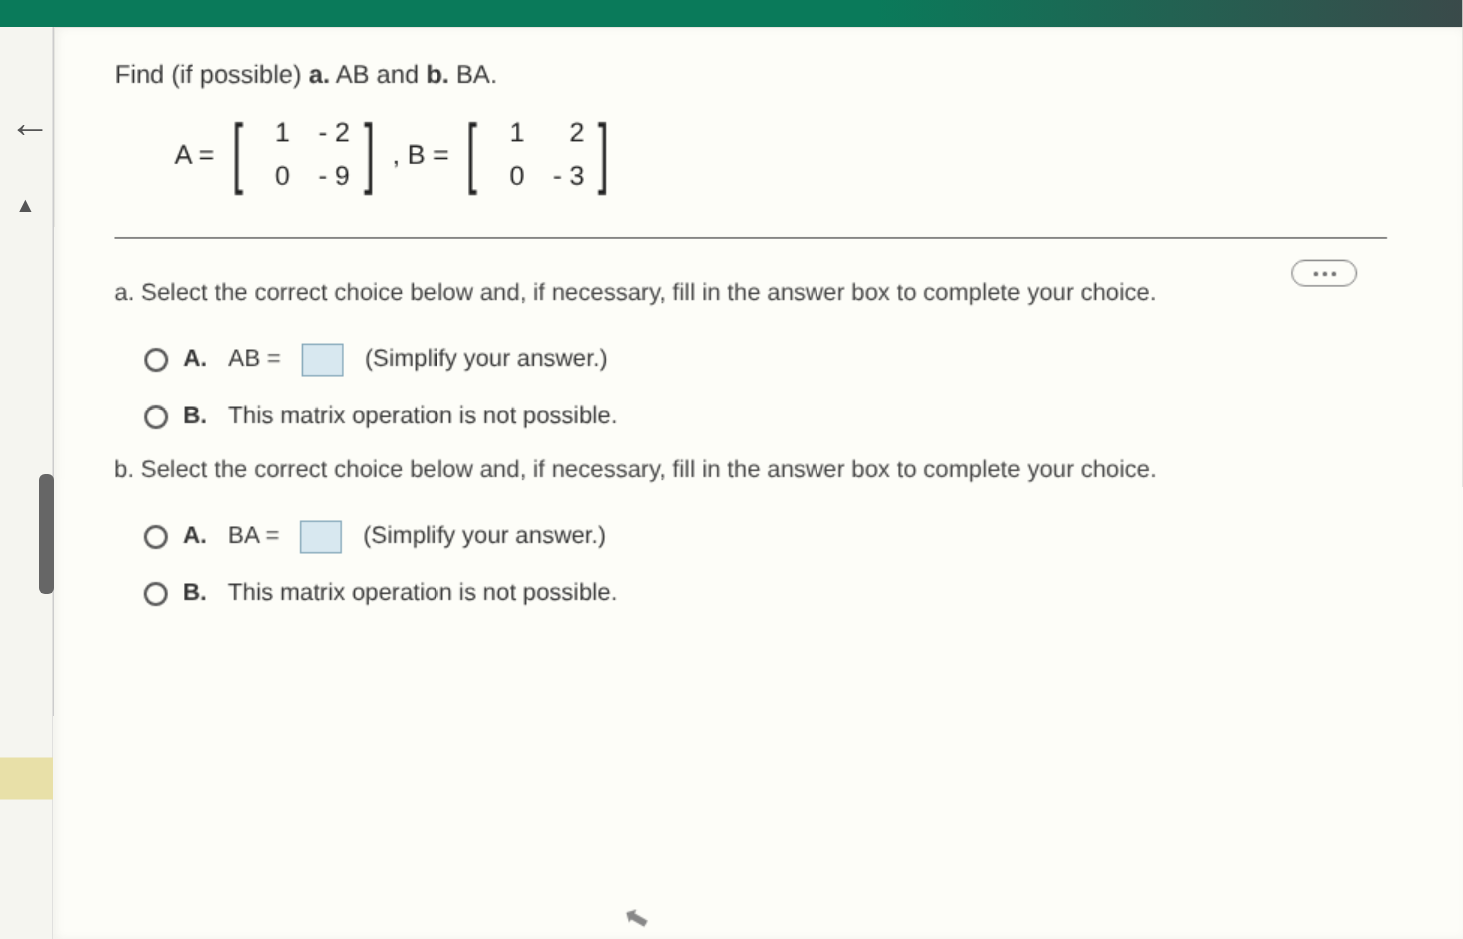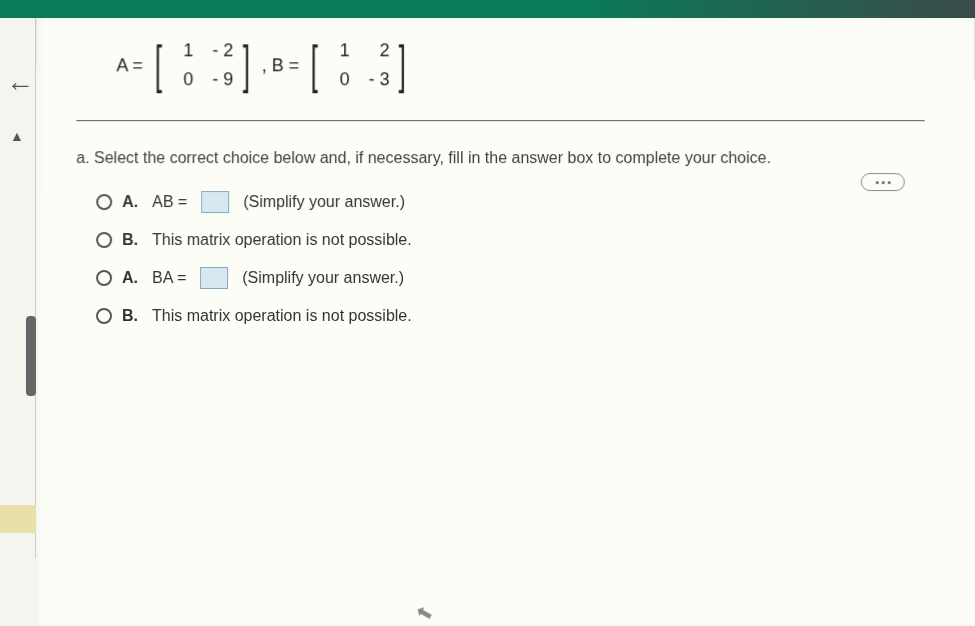--- a/index.html
+++ b/index.html
@@ -178,20 +178,21 @@
 <div class="sidebar">
   <div class="back-arrow">←</div>
   <div class="up-arrow">▲</div>
   <div class="scroll-marker"></div>
 </div>
 
 <div class="yellow-block"></div>
 
 <div class="white-page">
 
+  <div class="question-text" id="qprompt">Find (if possible) <b>a.</b> AB and <b>b.</b> BA.</div>
 
   <div class="matrices">
     <span>A =</span>
     <div class="matrix-wrap">
       <span class="bracket">[</span>
       <div class="matrix-grid">
         <span>1</span>
         <span>- 2</span>
         <span>0</span>
         <span>- 9</span>
@@ -230,20 +231,21 @@
     <span class="answer-box"></span>
     <span>(Simplify your answer.)</span>
   </div>
 
   <div class="choice-row">
     <div class="radio"></div>
     <span class="choice-label">B.</span>
     <span>This matrix operation is not possible.</span>
   </div>
 
+  <div class="part-text" style="margin-top:10px">b. Select the correct choice below and, if necessary, fill in the answer box to complete your choice.</div>
 
   <div class="choice-row">
     <div class="radio"></div>
     <span class="choice-label">A.</span>
     <span>BA =</span>
     <span class="answer-box"></span>
     <span>(Simplify your answer.)</span>
   </div>
 
   <div class="choice-row">

